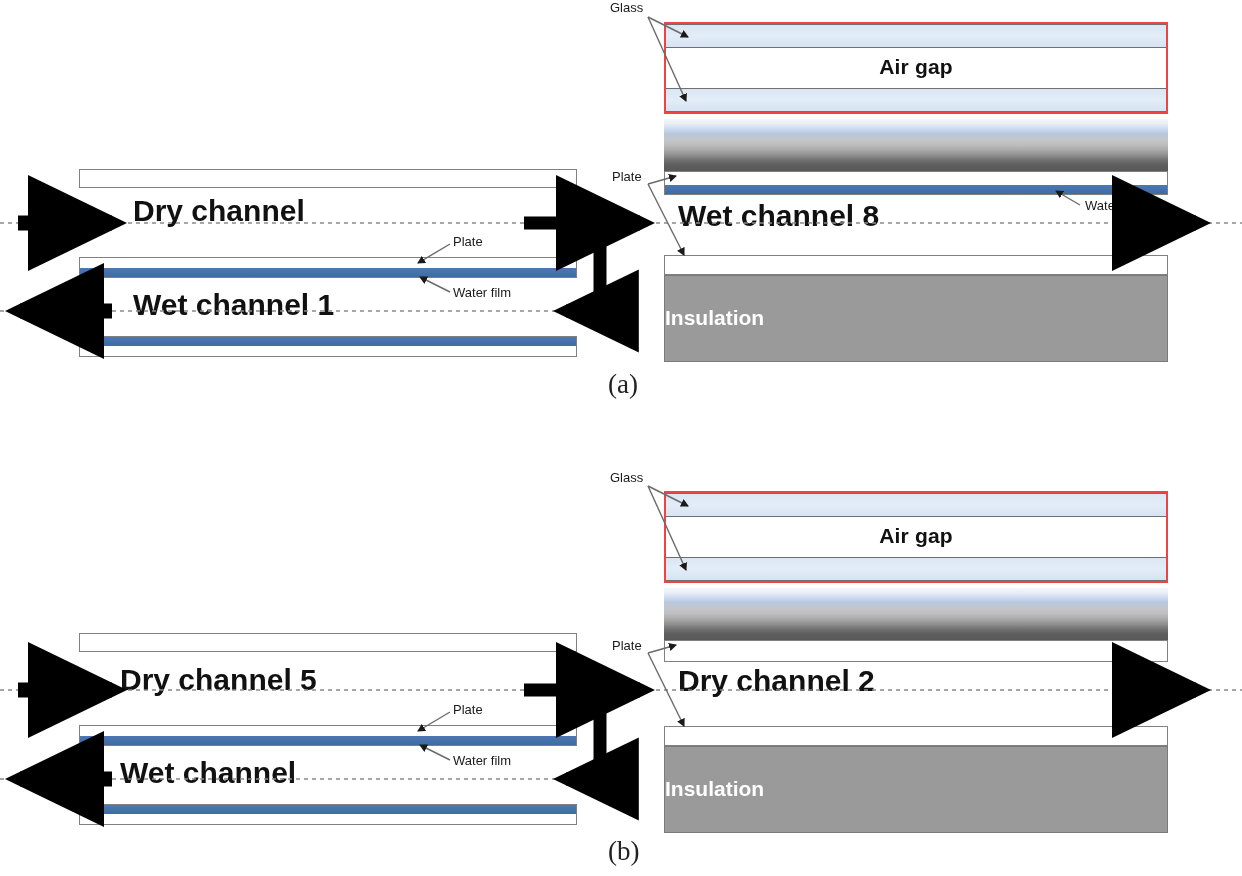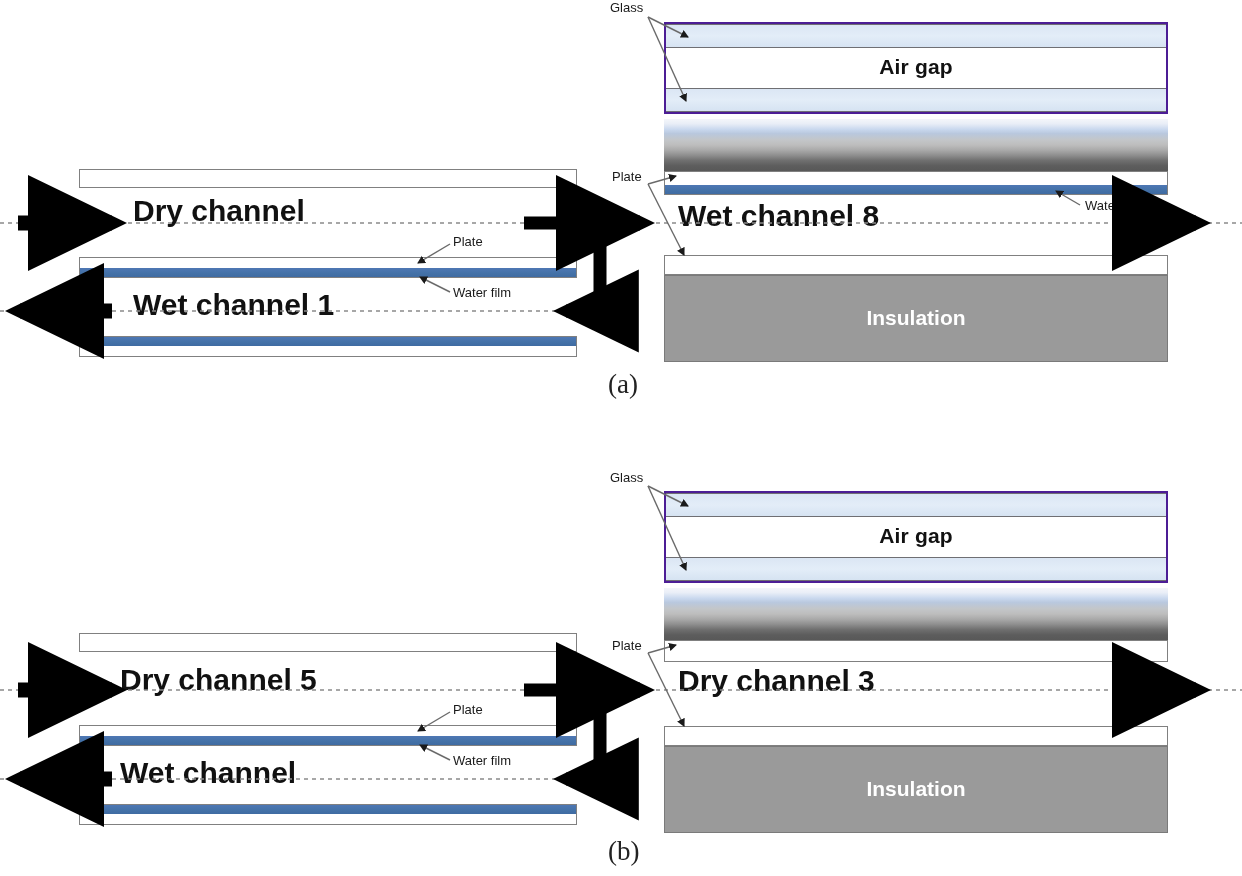--- a/index.html
+++ b/index.html
@@ -8,21 +8,21 @@
 
   .panel{position:absolute;left:0;width:1242px;height:438px;}
   #panel-a{top:0;}
   #panel-b{top:438px;}
 
   
   .bar{position:absolute;box-sizing:border-box;border:1.5px solid #808080;background:#ffffff;}
   .blue-film{position:absolute;left:0;right:0;background:linear-gradient(180deg,#4e77b4 0%,#4472a8 55%,#3f6ba2 100%);}
 
   
-  .glassbox{position:absolute;box-sizing:border-box;border:2px solid #4c1d95;background:#ffffff;}
+  .glassbox{position:absolute;box-sizing:border-box;border:2px solid #ef4444;background:#ffffff;}
   .glass-pane{position:absolute;left:0;right:0;box-sizing:border-box;
       border-top:1.5px solid #6f6f73;border-bottom:1.5px solid #6f6f73;
       background:linear-gradient(180deg,#dbe6f4 0%,#e3edf8 50%,#d6e3f2 100%);}
   .airgap-label{position:absolute;left:0;right:0;text-align:center;font-weight:bold;
       font-size:21px;color:#111;letter-spacing:.2px;}
 
   
   .absorber{position:absolute;
       background:linear-gradient(180deg,
         #f4f6fa 0%,
@@ -32,21 +32,21 @@
         #c3c6c9 40%,
         #bdbdbd 50%,
         #a9a9a9 60%,
         #8e8e8e 70%,
         #6f6f6f 80%,
         #5d5d5d 90%,
         #585858 100%);}
 
   
   .insul{position:absolute;box-sizing:border-box;border:1.5px solid #7a7a7a;background:#9a9a9a;}
-  .insul-label{position:absolute;left:0;right:0;text-align:center;font-weight:bold;
+  .insul-label{position:absolute;left:0;right:0;text-align:left;font-weight:bold;
       font-size:21px;color:#ffffff;}
 
   
   .flow-label{position:absolute;font-weight:bold;font-size:30px;color:#111;white-space:nowrap;}
 
   
   .callout{position:absolute;font-size:13px;color:#1a1a1a;white-space:nowrap;}
 
   
   .caption{position:absolute;font-family:"Liberation Serif",serif;font-size:27px;color:#222;}
@@ -176,21 +176,21 @@
     <div class="glassbox" style="left:664px;top:53px;width:504px;height:92px;">
       <div class="glass-pane" style="top:0;height:24px;"></div>
       <div class="glass-pane" style="bottom:0;height:24px;"></div>
       <div class="airgap-label" style="top:31px;">Air gap</div>
     </div>
 
     <div class="absorber" style="left:664px;top:150px;width:504px;height:52px;"></div>
 
     <div class="bar" style="left:664px;top:202px;width:504px;height:22px;"></div>
 
-    <div class="flow-label" style="left:678px;top:226px;">Dry channel 3</div>
+    <div class="flow-label" style="left:678px;top:226px;">Dry channel 2</div>
 
     <div class="bar" style="left:664px;top:288px;width:504px;height:20px;"></div>
 
     <div class="insul" style="left:664px;top:308px;width:504px;height:87px;">
       <div class="insul-label" style="top:30px;">Insulation</div>
     </div>
 
     <div class="callout" style="left:610px;top:32px;">Glass</div>
     <div class="callout" style="left:612px;top:200px;">Plate</div>
 

